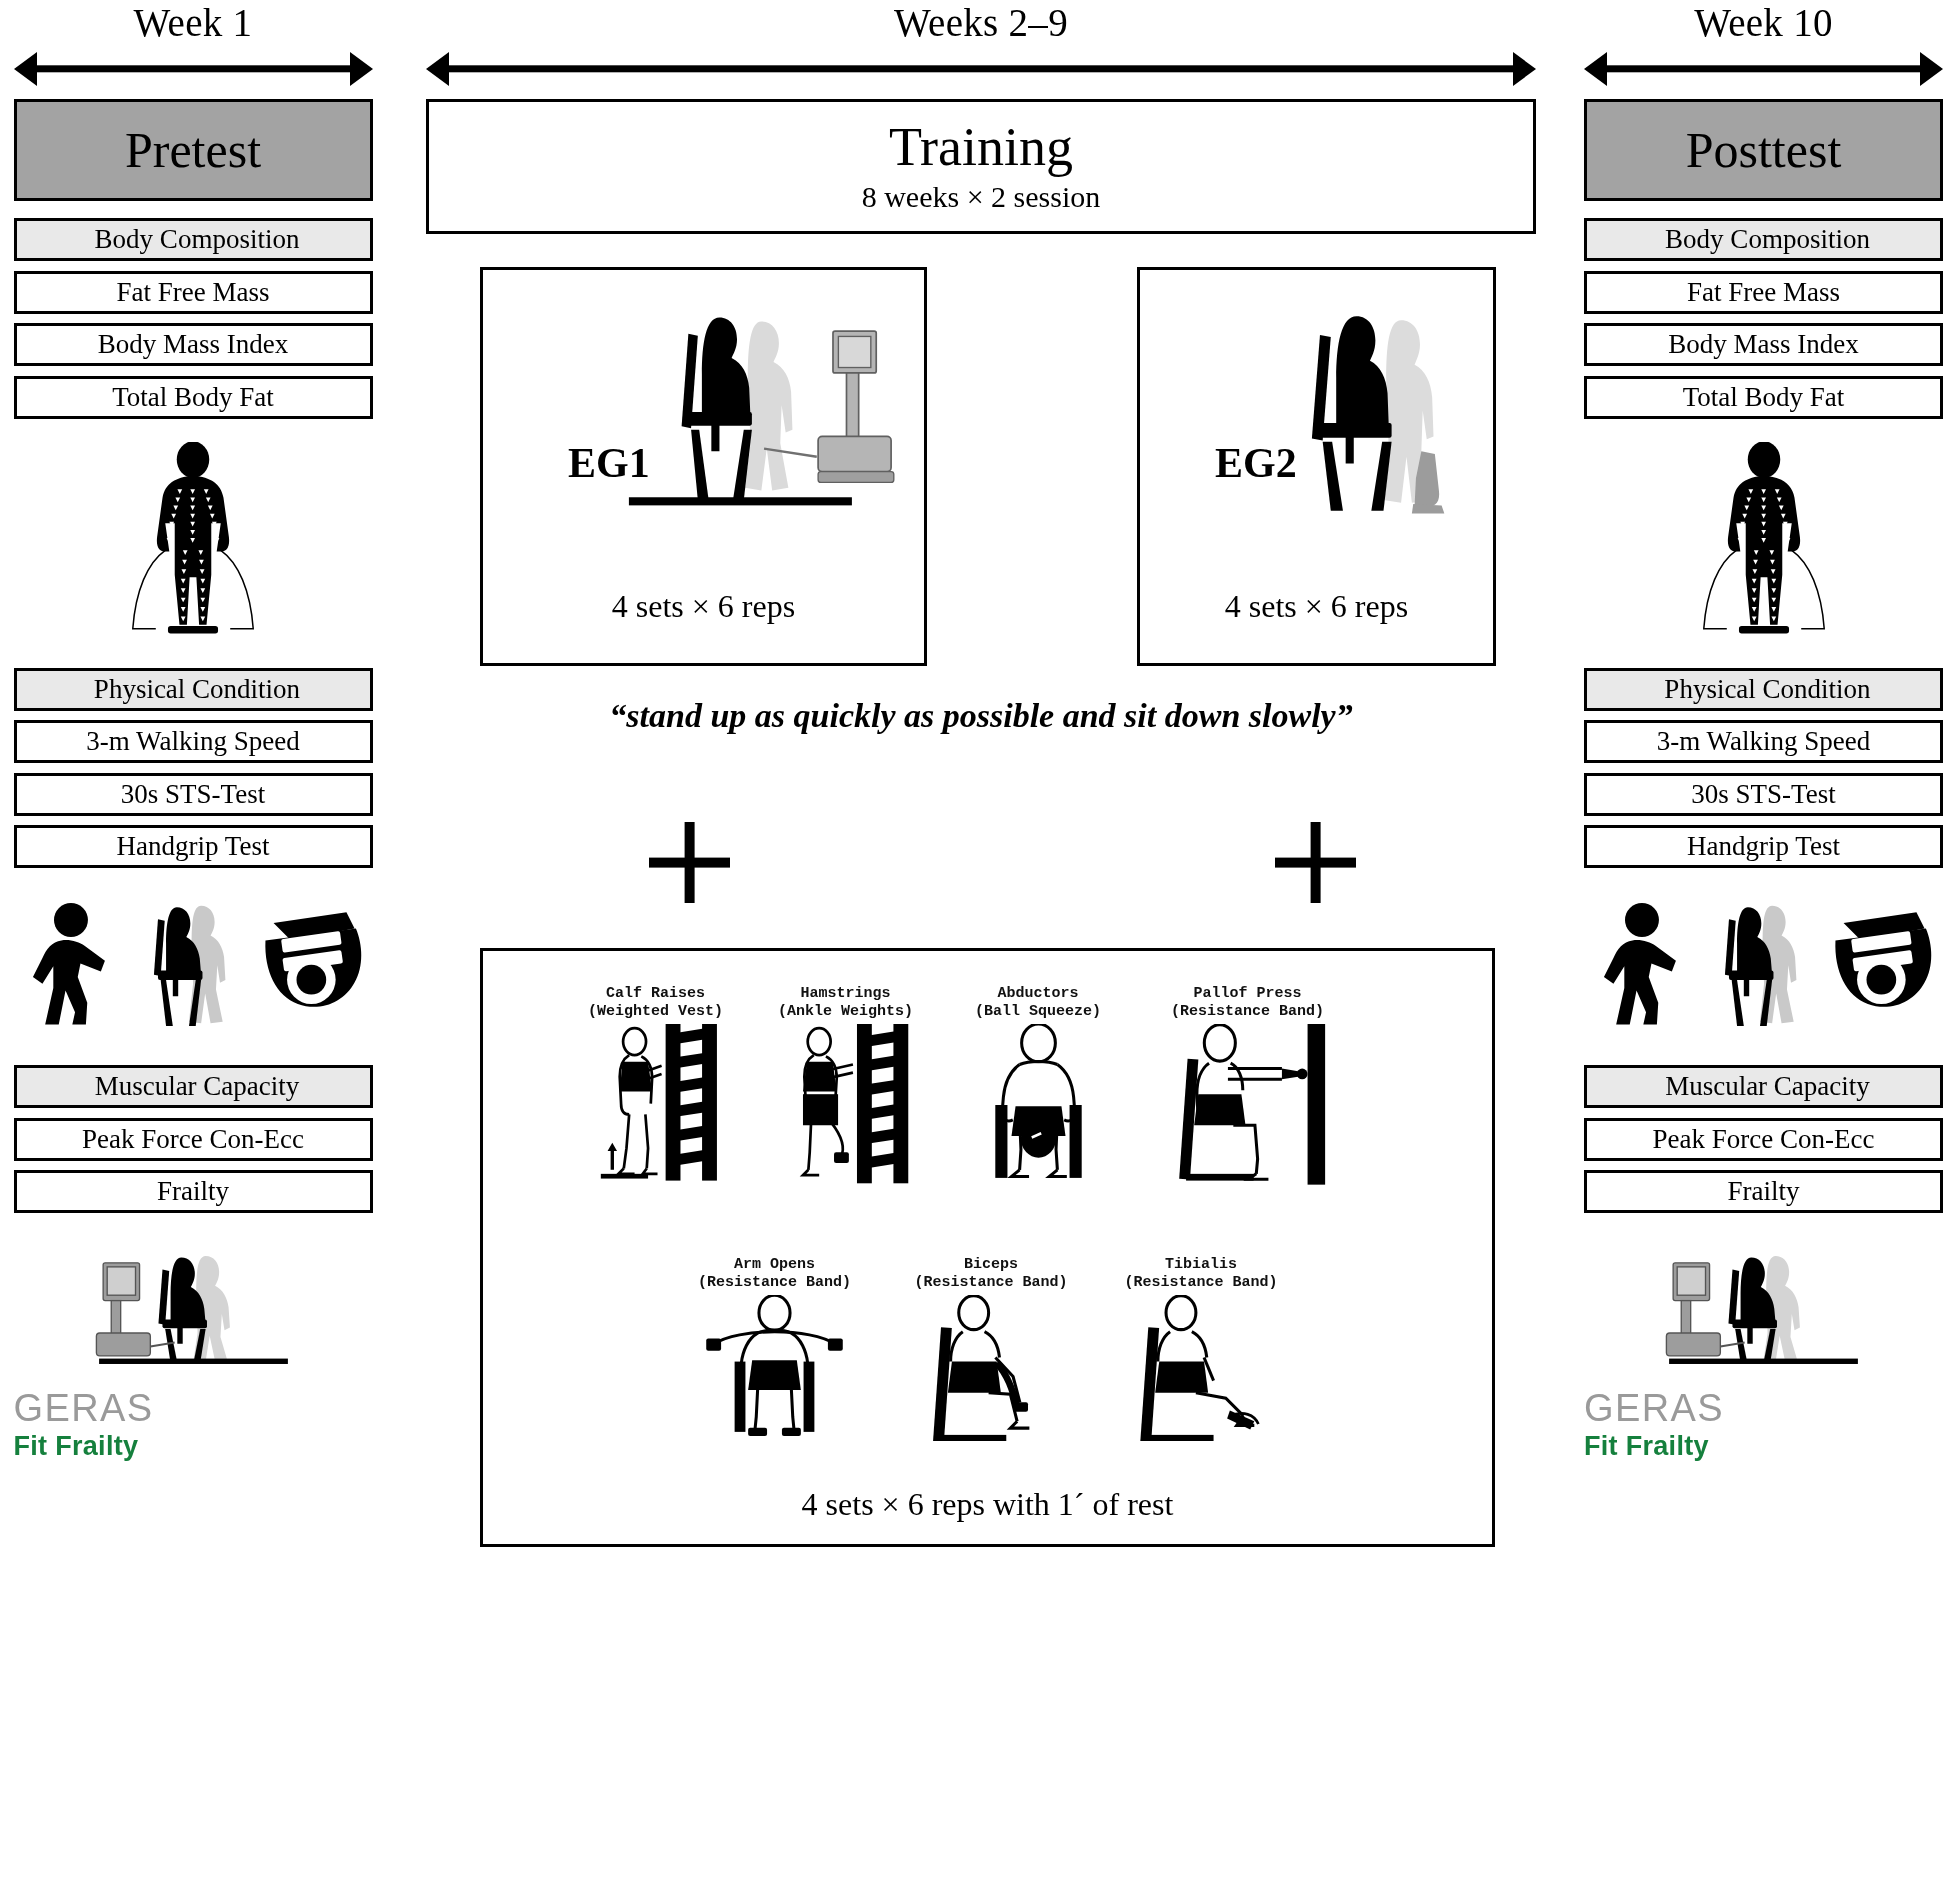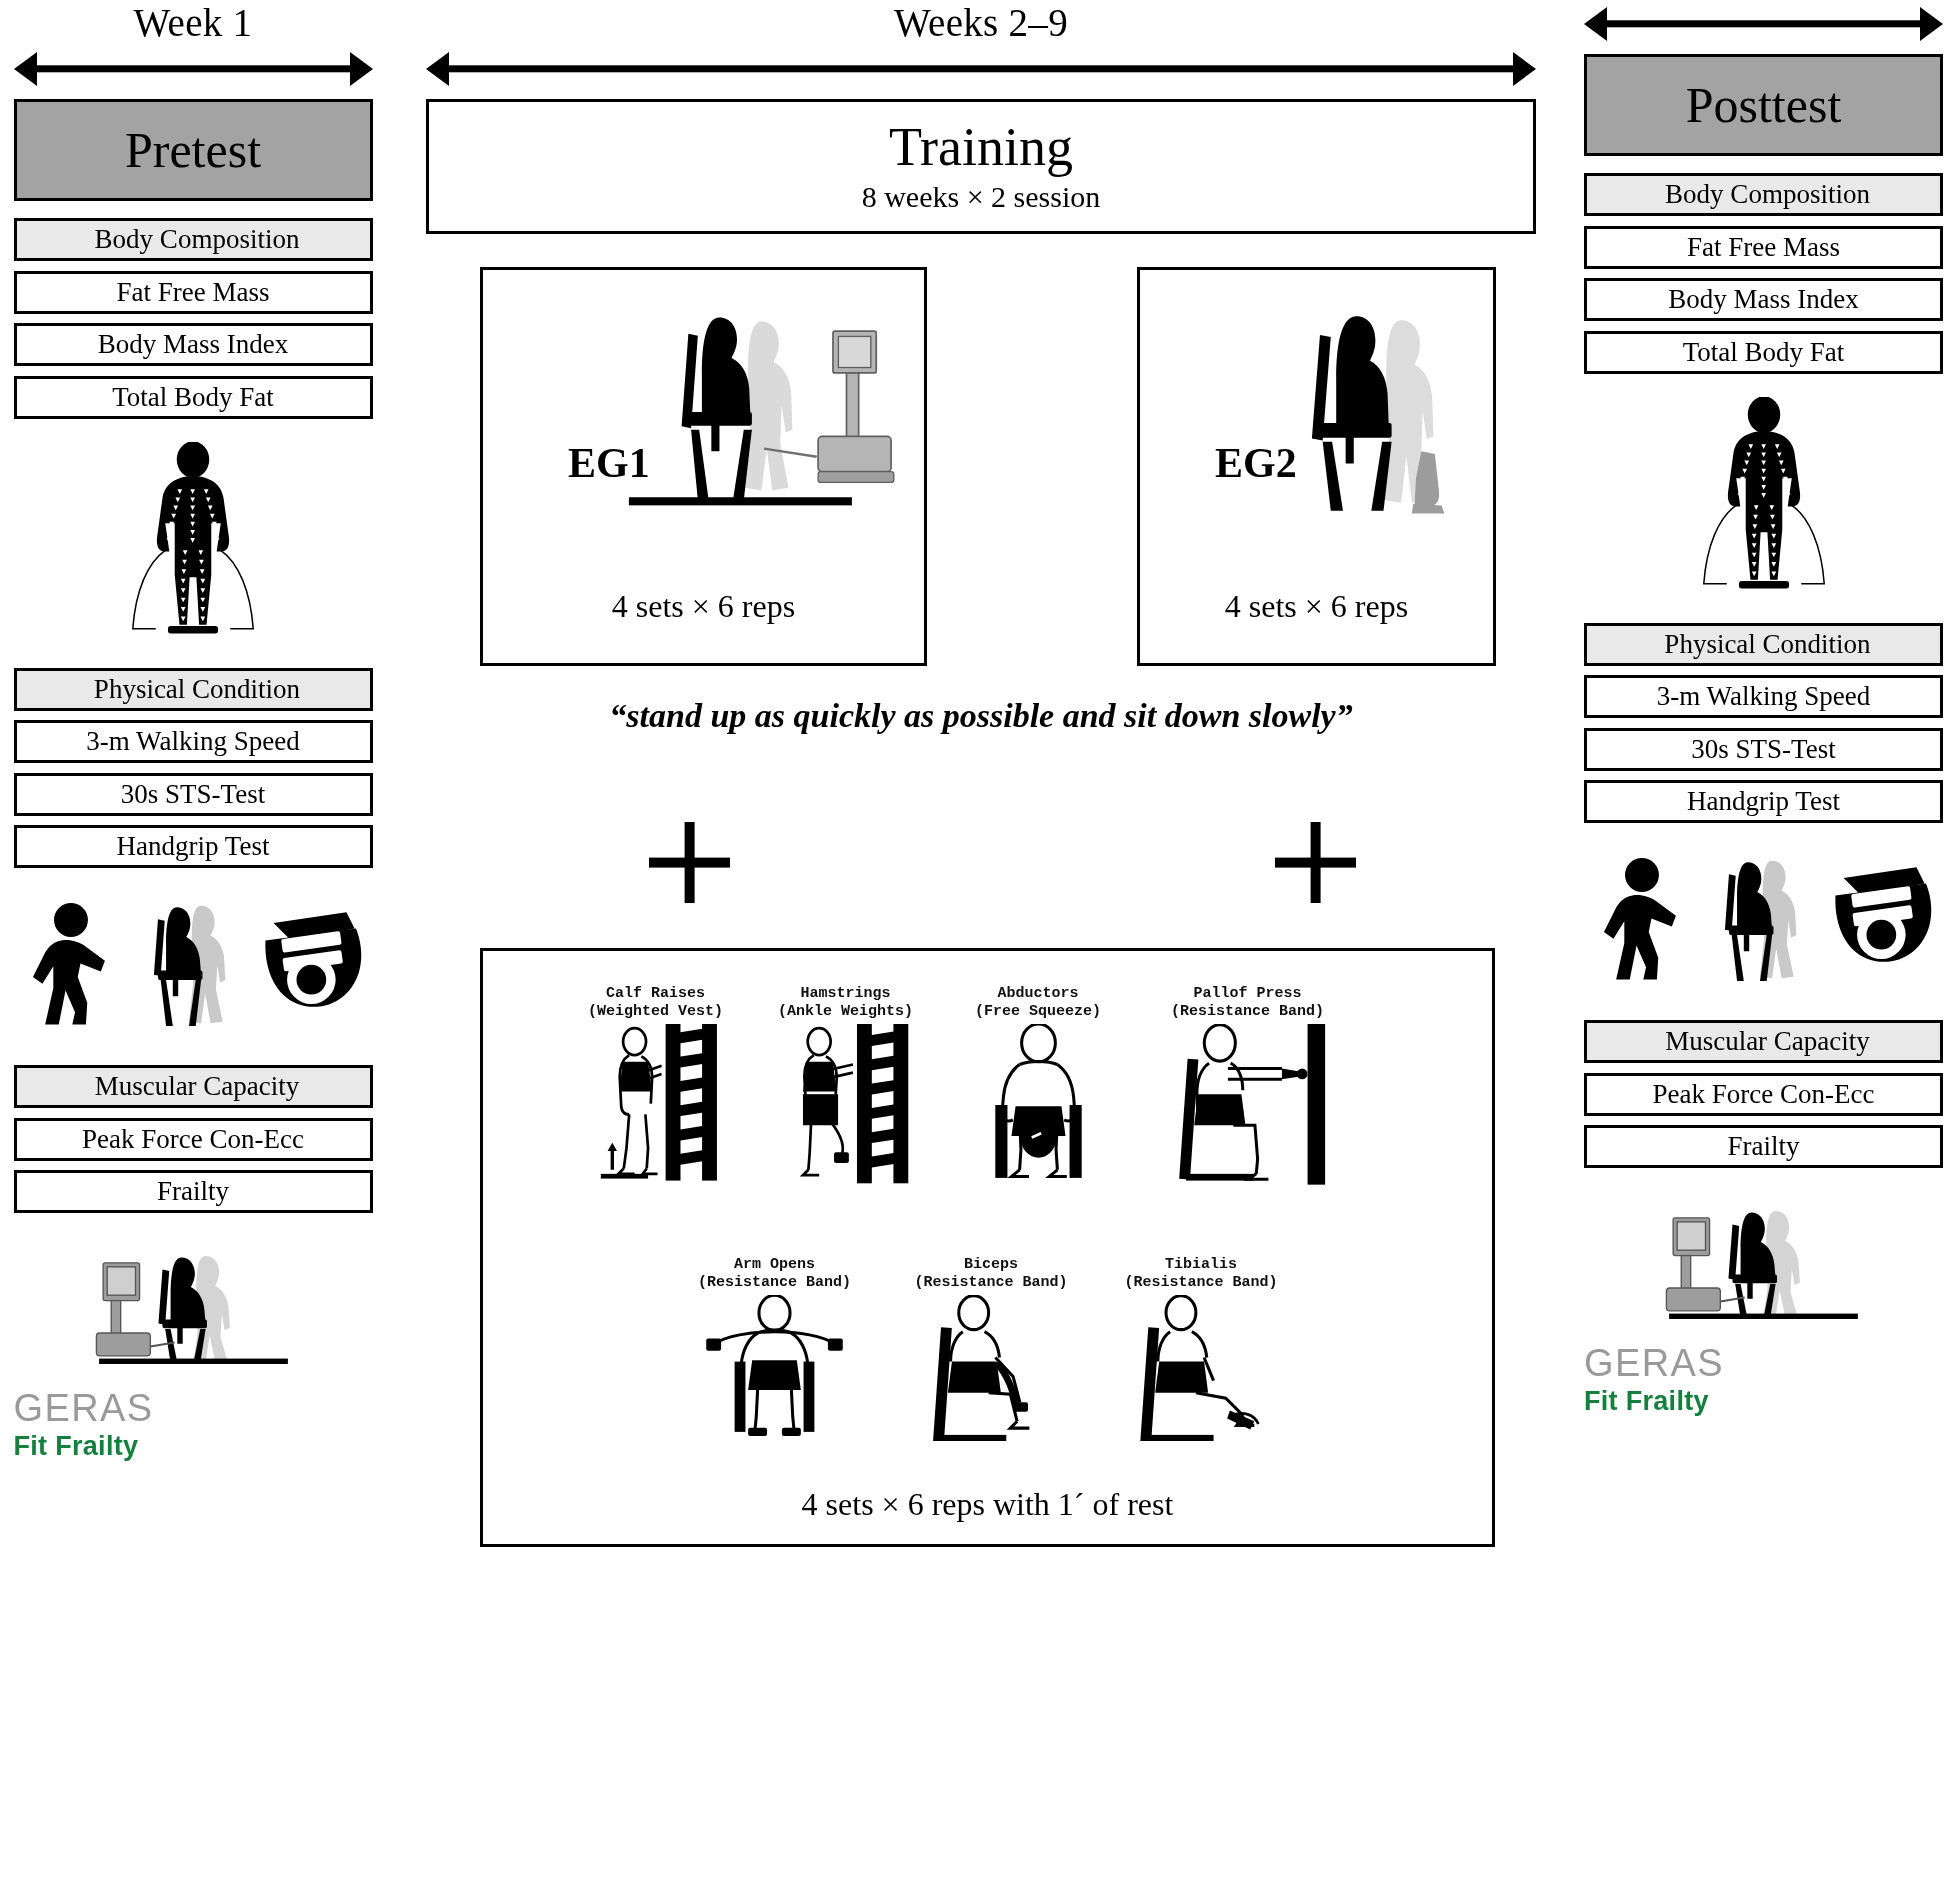--- a/index.html
+++ b/index.html
@@ -410,21 +410,21 @@
             <rect x="128" y="194" width="42" height="16" transform="rotate(-9 149 202)"></rect>
             <rect x="78" y="190" width="22" height="16" rx="3"></rect>
           </g>
         </svg>
       </div>
     </div>
 
     <div class="ex-cell" style="left:467px; top:34px; width:176px;">
       <div class="ex-label">
         <span>Abductors</span><br>
-        <span>(Free Squeeze)</span>
+        <span>(Ball Squeeze)</span>
       </div>
       <div class="ex-art">
         <svg width="135" height="162" viewBox="0 0 200 240">
           <g fill="none" stroke="#000" stroke-width="4.5">
             <ellipse cx="100" cy="28" rx="25" ry="28"></ellipse>
             <path d="M72 60 C58 70 50 88 48 108 L46 132 C46 142 54 146 62 142"></path>
             <path d="M128 60 C142 70 150 88 152 108 L154 132 C154 142 146 146 138 142"></path>
             <path d="M72 60 C86 54 114 54 128 60"></path>
             <path d="M72 140 L74 186 L72 216"></path>
             <path d="M128 140 L126 186 L128 216"></path>
@@ -550,20 +550,21 @@
         </svg>
       </div>
     </div>
 
     <div class="ex-caption" style="top:535px;">4 sets × 6 reps with 1´ of rest</div>
   </div>
 </div>
 
 <div class="col" style="left:1584px; width:359px;">
 
+  <div class="phase-label">Week 10</div>
 
   <div class="arrow-wrap">
     <div class="arrow-line"></div>
     <div class="arrow-head left"></div>
     <div class="arrow-head right"></div>
   </div>
 
   <div class="title-box" style="height:102px; margin-top:6.8px;">
     <div class="big">Posttest</div>
   </div>

